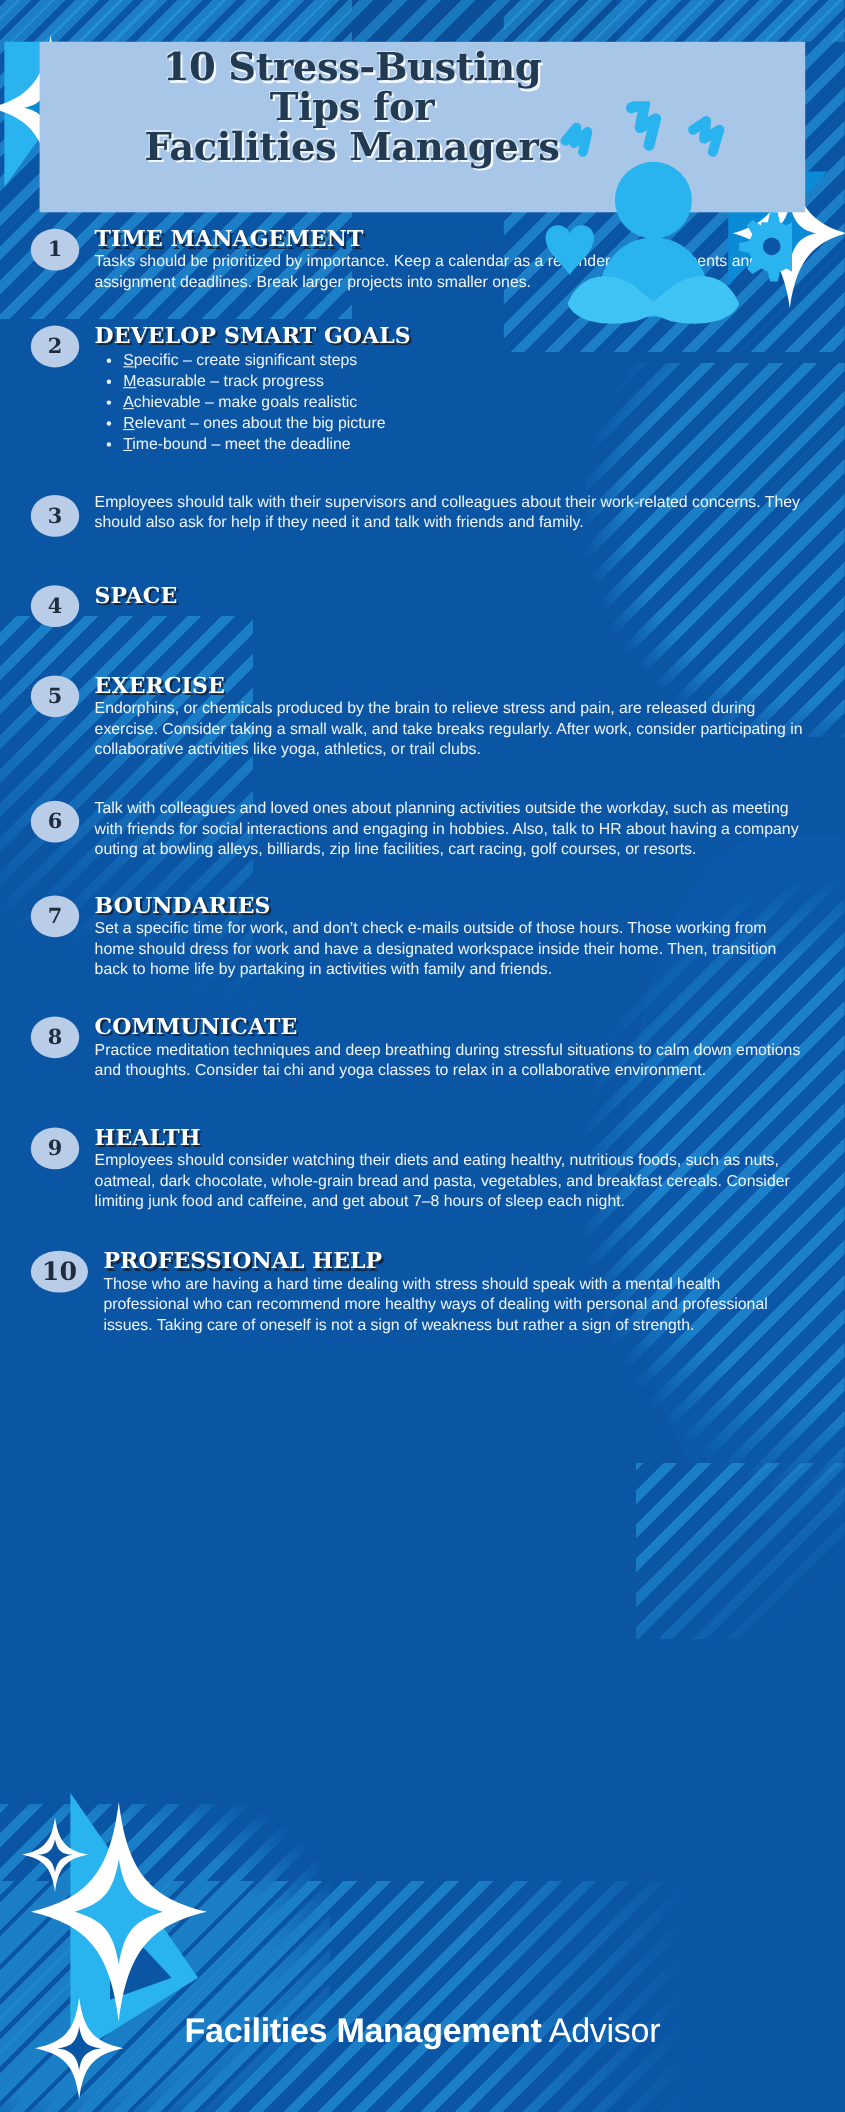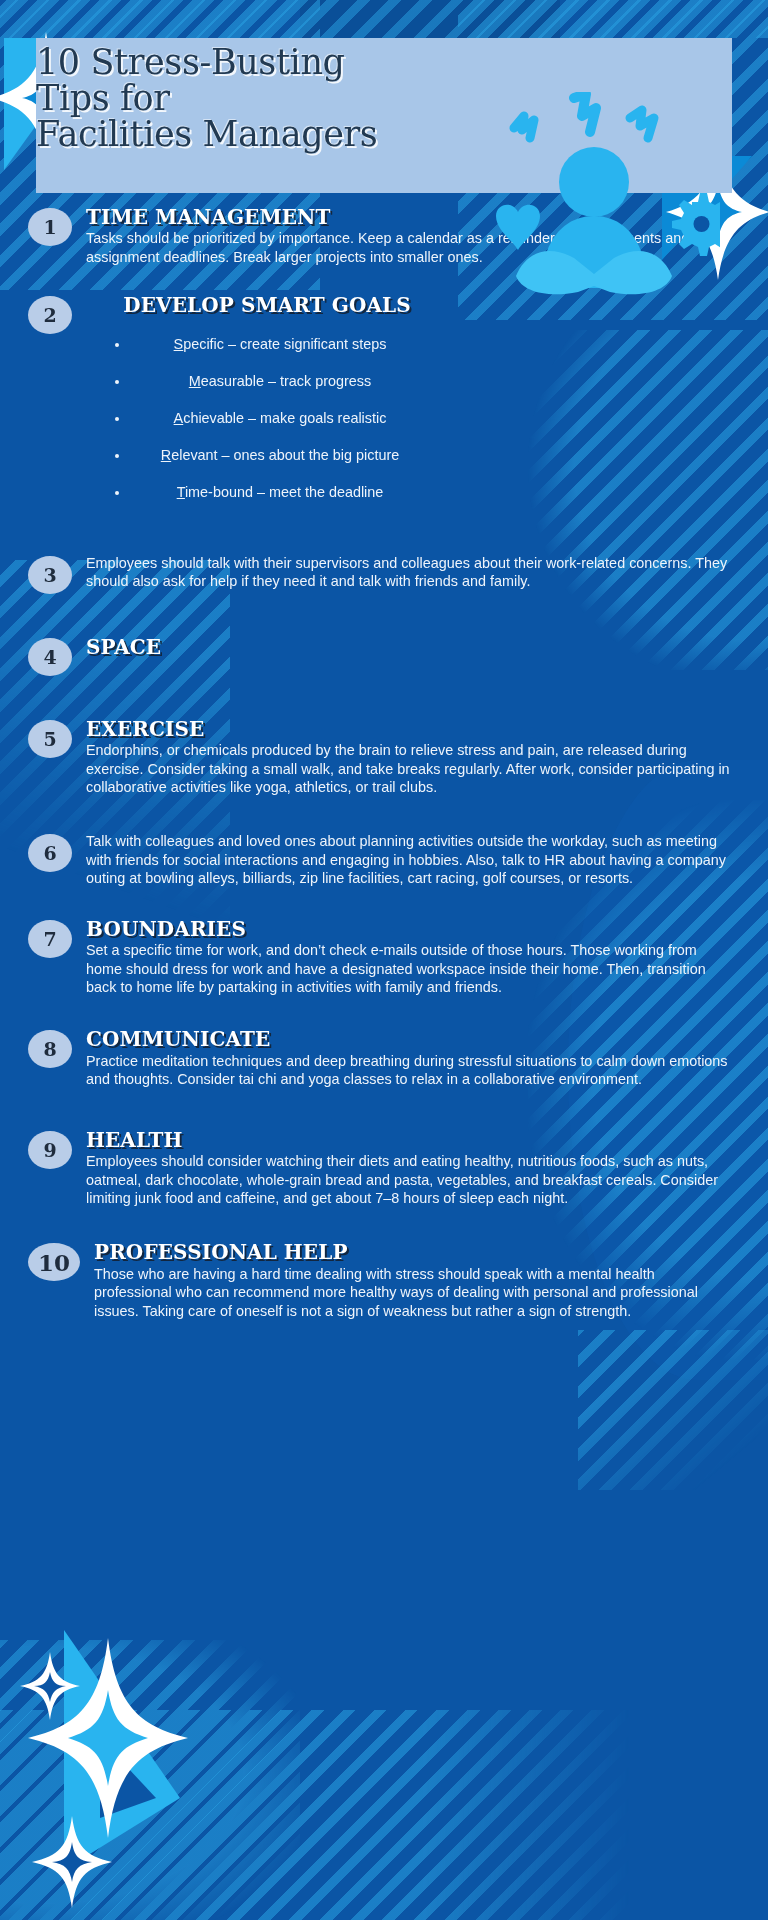--- a/index.html
+++ b/index.html
@@ -68,22 +68,23 @@
   .title-band{
     position:absolute;
     left:36px;top:38px;
     width:696px;height:155px;
     background:#a8c6e8;
   }
   .title{
     position:absolute;
     left:36px;top:44px;
     width:568px;
+    text-align:center;
     font-family:"DejaVu Serif", serif;
-    font-weight:400;
+    font-weight:700;
     font-size:35px;
     line-height:1.03;
     letter-spacing:-.4px;
     color:#223a52;
     text-shadow:2px 2px 0 rgba(255,255,255,.85), -1px -1px 0 rgba(255,255,255,.5);
   }
 
   
   .items{position:absolute;left:0;top:206px;width:768px;}
   .item{position:relative;padding:0 0 0 0;margin:0 0 28px 0;}
@@ -119,26 +120,26 @@
     line-height:1.28;
     color:#eef4fb;
     margin:0;
     font-stretch:condensed;
   }
   .smart{margin:2px 0 0 0;padding:0 0 0 26px;list-style:disc;}
   .smart li{
     font-size:14.4px;
     line-height:1.32;
     color:#eef4fb;
-    margin:18px;
+    margin:0;
   }
   .smart li u{text-decoration:underline;}
 
   
-  .item.narrow .body{padding-right:320px;text-align:center;}
+  .item.narrow .body{padding-right:320px;}
 
   
   .medit{position:absolute;right:48px;top:92px;width:230px;height:210px;pointer-events:none;}
 
   
   .footer{
     position:absolute;
     left:0;bottom:56px;
     width:768px;
     text-align:center;
@@ -326,14 +327,17 @@
     <path d="M60 10 L176 178 L60 250 Z" fill="#29b4ef"></path>
     <path d="M96 118 L152 178 L96 198 Z" fill="#0b55a5"></path>
     <path d="M104 18 C112 84 134 106 184 118 C134 130 112 152 104 218 C96 152 74 130 24 118 C74 106 96 84 104 18 Z" fill="#ffffff"></path>
     <path d="M104 70 C109 100 118 110 144 118 C118 126 109 136 104 166 C99 136 90 126 64 118 C90 110 99 100 104 70 Z" fill="#29b4ef"></path>
     <path d="M46 32 C49 54 56 62 76 66 C56 70 49 78 46 100 C43 78 36 70 16 66 C36 62 43 54 46 32 Z" fill="#ffffff"></path>
     <path d="M46 52 C48 62 52 66 62 66 C52 68 48 72 46 82 C44 72 40 68 30 66 C40 66 44 62 46 52 Z" fill="#0b55a5"></path>
     <path d="M68 196 C72 226 81 236 108 242 C81 248 72 258 68 288 C64 258 55 248 28 242 C55 236 64 226 68 196 Z" fill="#ffffff"></path>
     <path d="M68 222 C70 236 75 241 88 242 C75 244 70 249 68 262 C66 249 61 244 48 242 C61 241 66 236 68 222 Z" fill="#0b55a5"></path>
   </svg>
 
+  <div class="footer">
+    <div class="logo"><b>Facilities Management</b> <span>Advisor</span></div>
+  </div>
 
 </div>
 
 </body></html>

